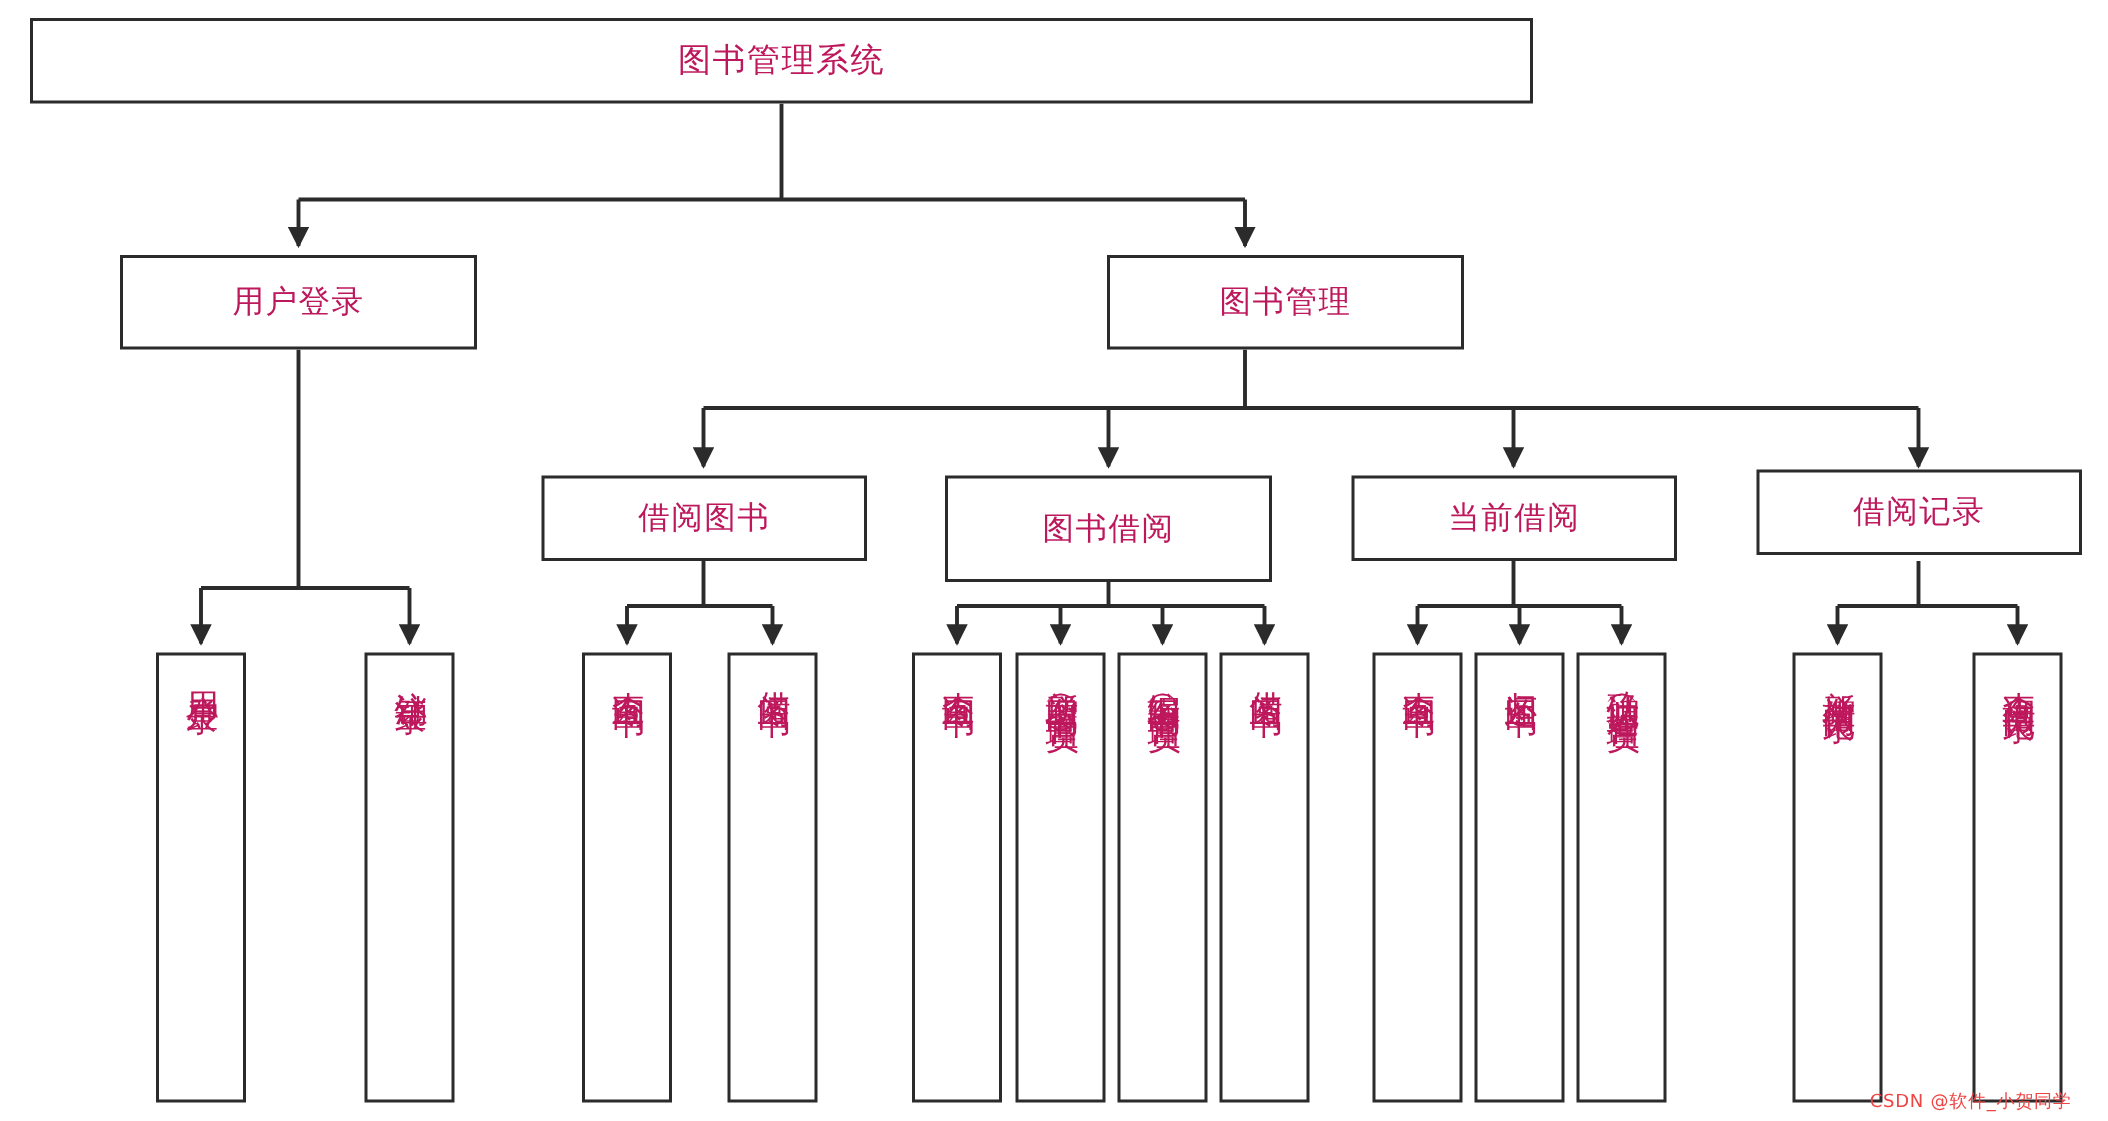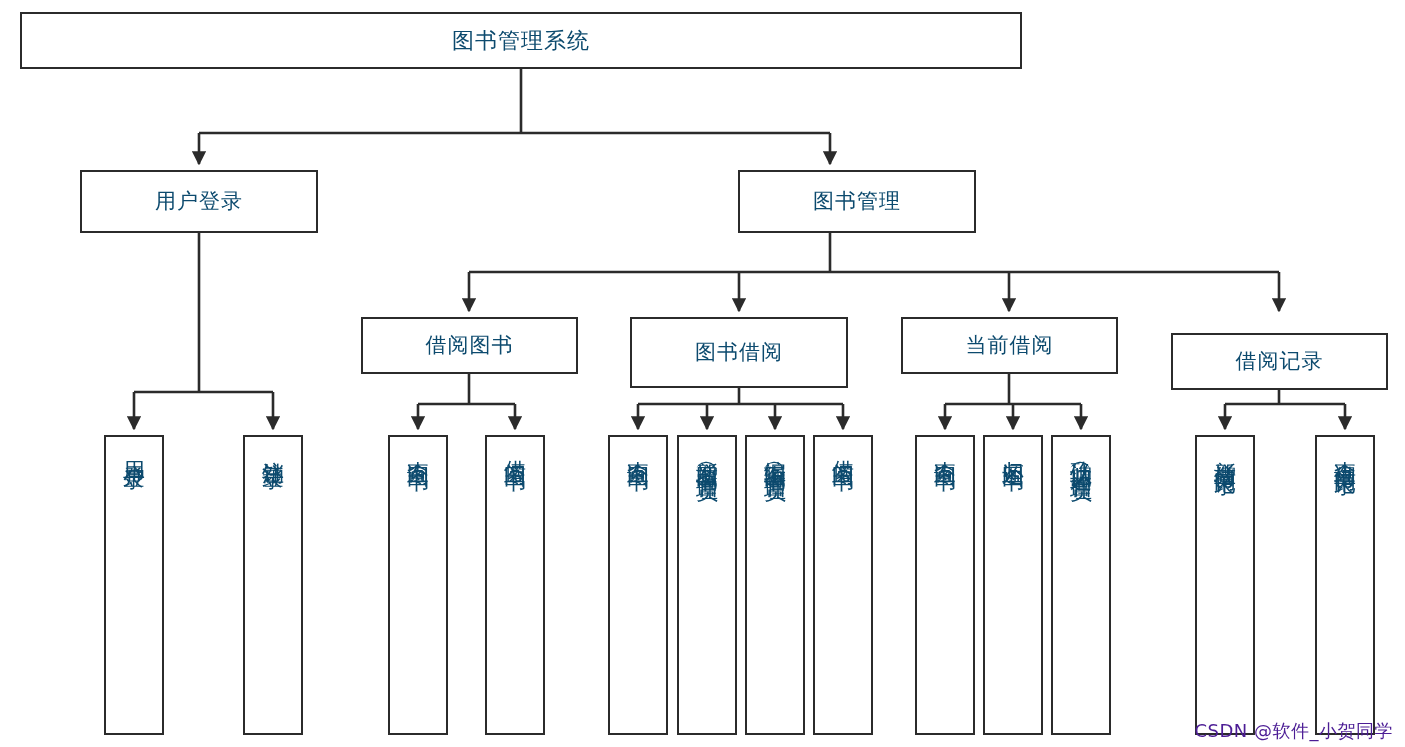--- a/index.html
+++ b/index.html
@@ -26,21 +26,21 @@
     pointer-events: none;
   }
   .node {
     position: absolute;
     box-sizing: border-box;
     background: #ffffff;
     border: 2px solid #2b2b2b;
     display: flex;
     align-items: center;
     justify-content: center;
-    color: #0c4a6e;
+    color: #be185d;
   }
   .node .lbl {
     display: block;
     text-align: center;
     line-height: 1.15;
     white-space: nowrap;
   }
   
   .node.horiz .lbl {
     font-size: 21px;
@@ -58,24 +58,24 @@
   .node.vert .lbl {
     writing-mode: vertical-rl;
     text-orientation: upright;
     font-size: 22px;
     line-height: 1;
     letter-spacing: 3px;
     white-space: nowrap;
   }
   #watermark {
     position: absolute;
-    right: 12px;
+    right: 24px;
     bottom: 4px;
-    font-size: 18px;
-    color: #4c1d95;
+    font-size: 12px;
+    color: #ef4444;
     letter-spacing: 0.5px;
     white-space: nowrap;
   }
 </style>
 </head>
 <body>
 
 <div id="canvas">
 
   <svg id="edges" viewBox="0 0 1405 747" xmlns="http://www.w3.org/2000/svg">
@@ -141,21 +141,21 @@
 
   <div class="node horiz" style="left:361px; top:317px; width:217px; height:57px;">
     <span class="lbl">借阅图书</span>
   </div>
   <div class="node horiz" style="left:630px; top:317px; width:218px; height:71px;">
     <span class="lbl">图书借阅</span>
   </div>
   <div class="node horiz" style="left:901px; top:317px; width:217px; height:57px;">
     <span class="lbl">当前借阅</span>
   </div>
-  <div class="node horiz" style="left:1171px; top:333px; width:217px; height:57px;">
+  <div class="node horiz" style="left:1171px; top:313px; width:217px; height:57px;">
     <span class="lbl">借阅记录</span>
   </div>
 
   <div class="node vert" style="left:104px; top:435px; width:60px; height:300px;">
     <span class="lbl">用户登录</span>
   </div>
   <div class="node vert" style="left:243px; top:435px; width:60px; height:300px;">
     <span class="lbl">注销登录</span>
   </div>
   <div class="node vert" style="left:388px; top:435px; width:60px; height:300px;">

